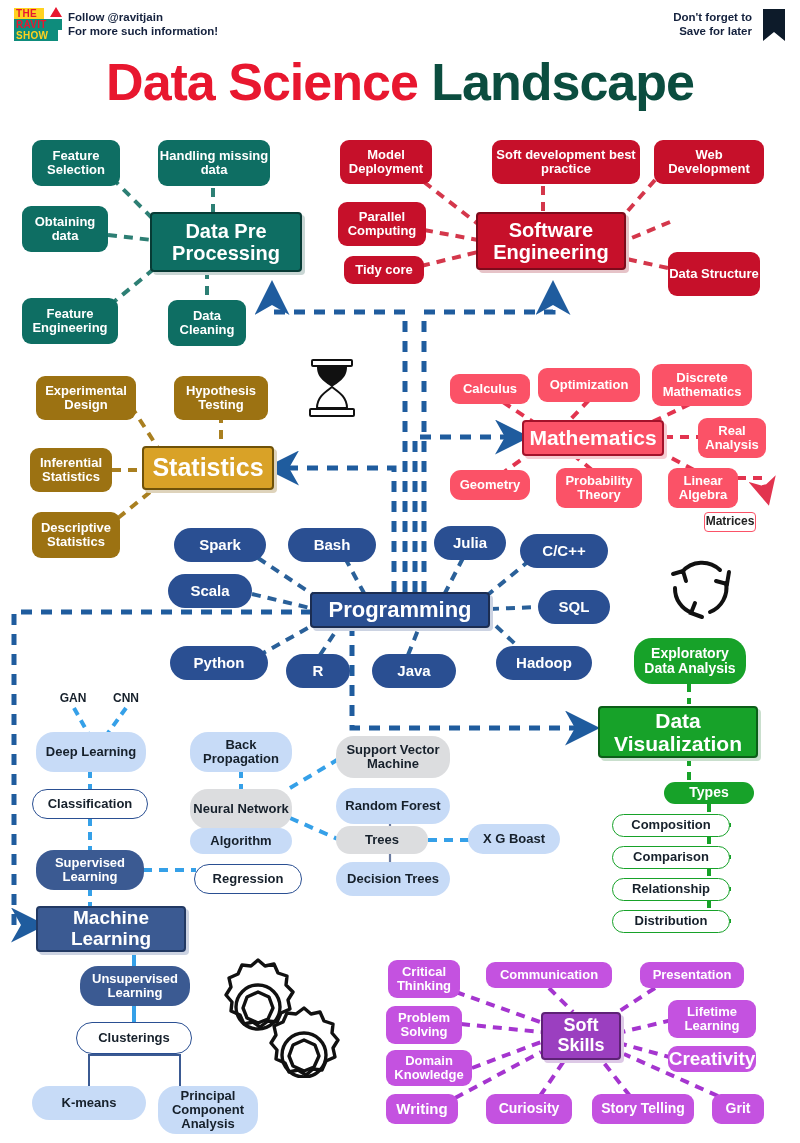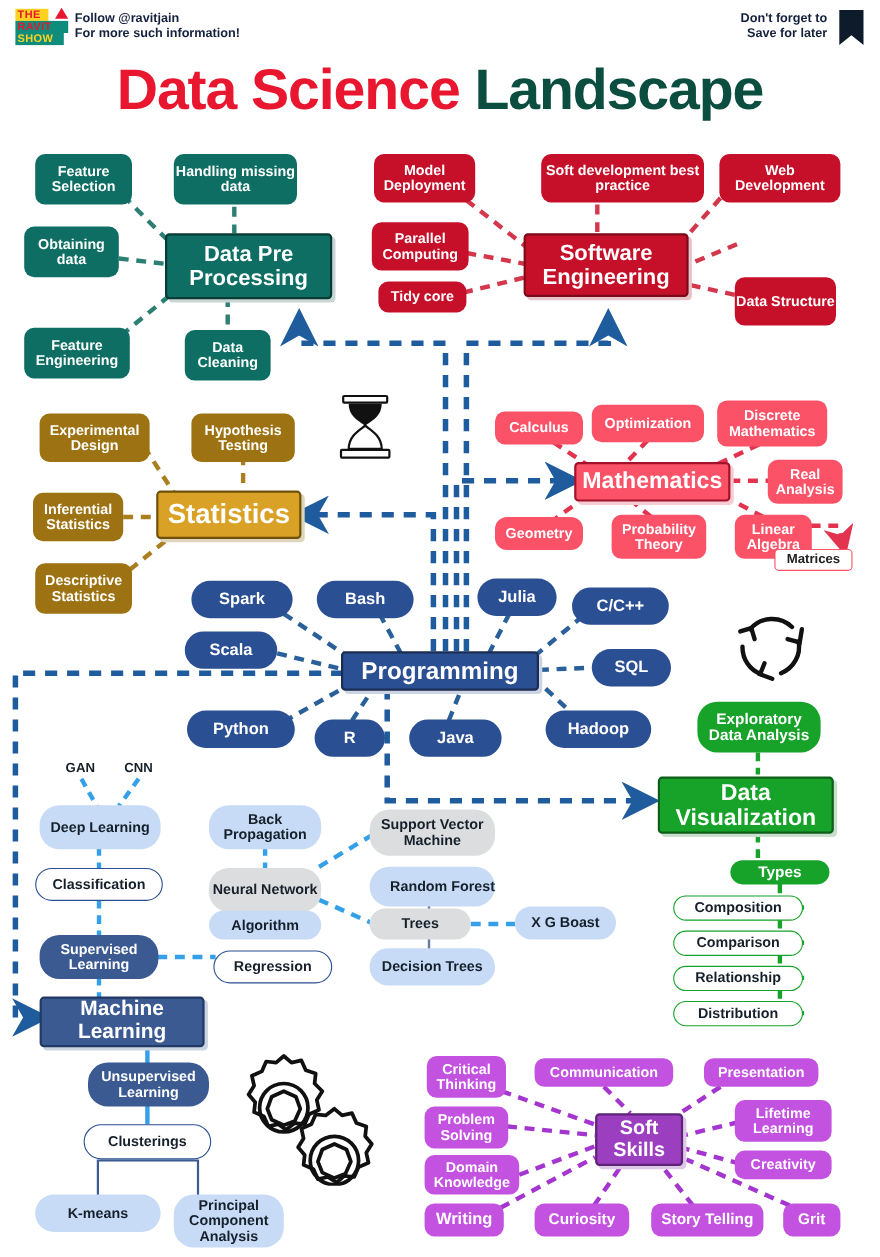--- a/index.html
+++ b/index.html
@@ -291,21 +291,21 @@
   </div>
   <div class="node pill c-pink" style="left:450px;top:470px;width:80px;height:30px;font-size:13px;border-radius:11px;">
     <span>Geometry</span>
   </div>
   <div class="node pill c-pink" style="left:556px;top:468px;width:86px;height:40px;font-size:13px;">
     <span>Probability Theory</span>
   </div>
   <div class="node pill c-pink" style="left:668px;top:468px;width:70px;height:40px;font-size:13px;">
     <span>Linear Algebra</span>
   </div>
-  <div class="node c-pink-out" style="left:704px;top:499px;width:71px;height:20px;font-size:12px;border-radius:4px;">
+  <div class="node c-pink-out" style="left:704px;top:512px;width:52px;height:20px;font-size:12px;border-radius:4px;">
     <span>Matrices</span>
   </div>
 
   <div class="node round c-navy" style="left:174px;top:528px;width:92px;height:34px;font-size:15px;">
     <span>Spark</span>
   </div>
   <div class="node round c-navy" style="left:288px;top:528px;width:88px;height:34px;font-size:15px;">
     <span>Bash</span>
   </div>
   <div class="node round c-navy" style="left:434px;top:526px;width:72px;height:34px;font-size:15px;">
@@ -364,21 +364,21 @@
   <div class="node round c-lblue" style="left:190px;top:828px;width:102px;height:26px;font-size:13px;">
     <span>Algorithm</span>
   </div>
   <div class="node round c-white" style="left:194px;top:864px;width:108px;height:30px;font-size:13px;">
     <span>Regression</span>
   </div>
 
   <div class="node round c-gray" style="left:336px;top:736px;width:114px;height:42px;font-size:13px;">
     <span>Support Vector Machine</span>
   </div>
-  <div class="node round c-lblue" style="left:336px;top:788px;width:114px;height:36px;font-size:13px;justify-content:flex-end;">
+  <div class="node round c-lblue" style="left:336px;top:788px;width:114px;height:36px;font-size:13px;">
     <span>Random Forest</span>
   </div>
   <div class="node round c-gray" style="left:336px;top:826px;width:92px;height:28px;font-size:13px;">
     <span>Trees</span>
   </div>
   <div class="node round c-lblue" style="left:336px;top:862px;width:114px;height:34px;font-size:13px;">
     <span>Decision Trees</span>
   </div>
   <div class="node round c-lblue" style="left:468px;top:824px;width:92px;height:30px;font-size:13px;">
     <span>X G Boast</span>
@@ -433,21 +433,21 @@
   </div>
   <div class="node hub c-purple-hub" style="left:541px;top:1012px;width:80px;height:48px;font-size:18px;">
     <span>Soft Skills</span>
   </div>
   <div class="node pill c-purple" style="left:668px;top:1000px;width:88px;height:38px;font-size:13px;">
     <span>Lifetime Learning</span>
   </div>
   <div class="node pill c-purple" style="left:386px;top:1050px;width:86px;height:36px;font-size:13px;">
     <span>Domain Knowledge</span>
   </div>
-  <div class="node pill c-purple" style="left:668px;top:1046px;width:88px;height:26px;font-size:13px;">
+  <div class="node pill c-purple" style="left:668px;top:1046px;width:88px;height:26px;font-size:19px;">
     <span>Creativity</span>
   </div>
   <div class="node pill c-purple" style="left:386px;top:1094px;width:72px;height:30px;font-size:15px;">
     <span>Writing</span>
   </div>
   <div class="node pill c-purple" style="left:486px;top:1094px;width:86px;height:30px;font-size:14px;">
     <span>Curiosity</span>
   </div>
   <div class="node pill c-purple" style="left:592px;top:1094px;width:102px;height:30px;font-size:14px;">
     <span>Story Telling</span>

